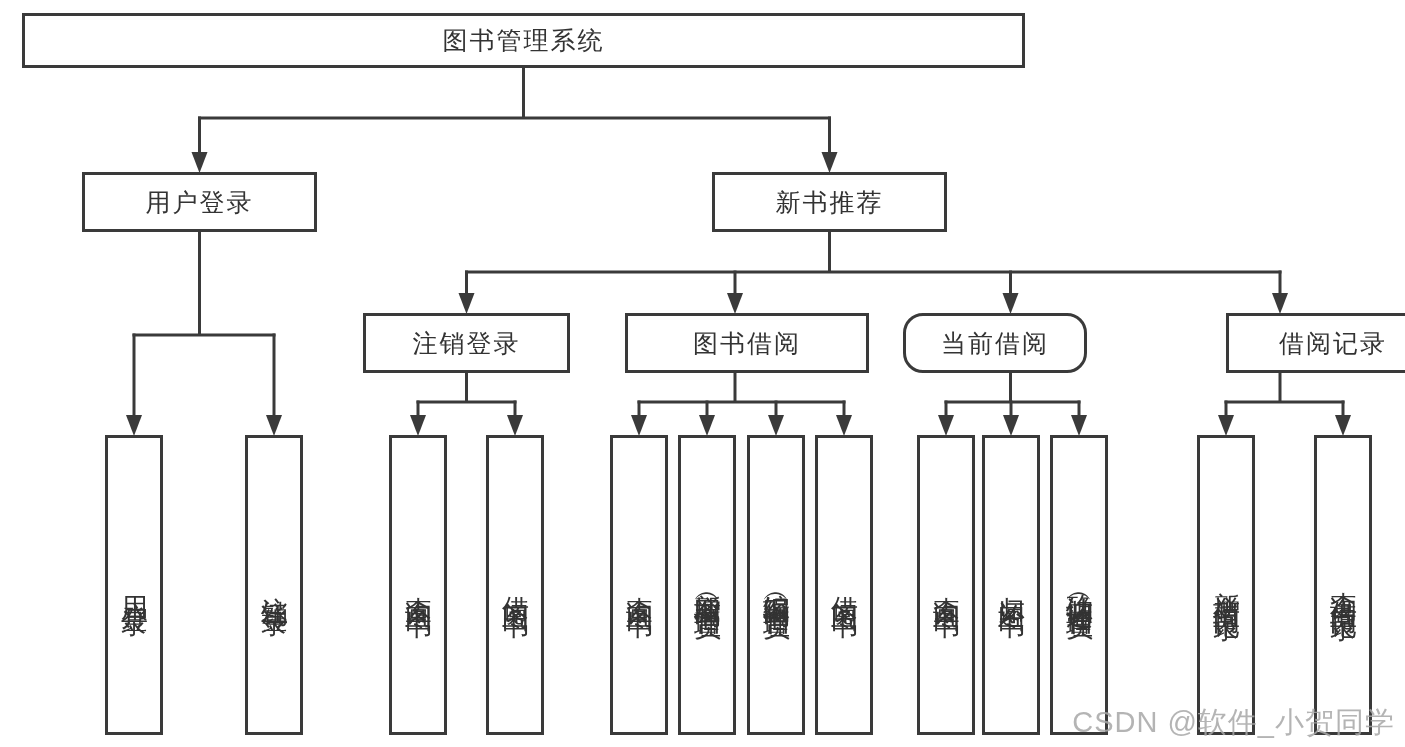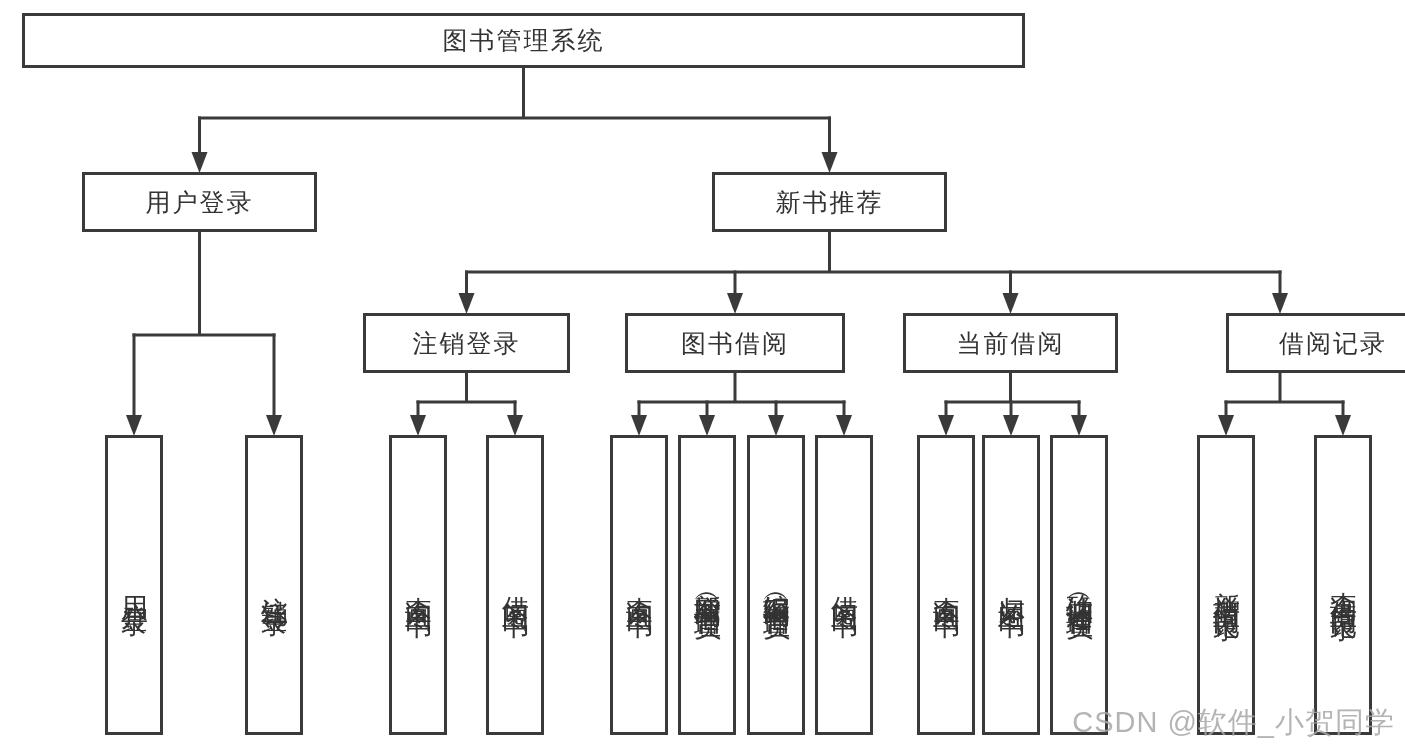--- a/index.html
+++ b/index.html
@@ -131,36 +131,36 @@
       </div>
       <div class="box" style="left: 363px; top: 313px; width: 207px; height: 60px;">
         <span class="label">注销登录</span>
       </div>
       <div class="box v" style="left: 389px; top: 435px; width: 58px; height: 300px;">
         <span class="label">查询图书</span>
       </div>
       <div class="box v" style="left: 486px; top: 435px; width: 58px; height: 300px;">
         <span class="label">借阅图书</span>
       </div>
-      <div class="box" style="left: 625px; top: 313px; width: 220px; height: 60px;">
+      <div class="box" style="left: 625px; top: 313px; width: 244px; height: 60px;">
         <span class="label">图书借阅</span>
       </div>
       <div class="box v" style="left: 610px; top: 435px; width: 58px; height: 300px;">
         <span class="label">查询图书</span>
       </div>
       <div class="box v" style="left: 678px; top: 435px; width: 58px; height: 300px;">
         <span class="label compact">新增图书（管理员）</span>
       </div>
       <div class="box v" style="left: 747px; top: 435px; width: 58px; height: 300px;">
         <span class="label compact">编辑图书（管理员）</span>
       </div>
       <div class="box v" style="left: 815px; top: 435px; width: 58px; height: 300px;">
         <span class="label">借阅图书</span>
       </div>
-      <div class="box" style="left: 903px; top: 313px; width: 215px; height: 60px;">
+      <div class="box" style="left: 903px; top: 313px; width: 184px; height: 60px; border-radius: 20px;">
         <span class="label">当前借阅</span>
       </div>
       <div class="box v" style="left: 917px; top: 435px; width: 58px; height: 300px;">
         <span class="label">查询图书</span>
       </div>
       <div class="box v" style="left: 982px; top: 435px; width: 58px; height: 300px;">
         <span class="label">归还图书</span>
       </div>
       <div class="box v" style="left: 1050px; top: 435px; width: 58px; height: 300px;">
         <span class="label compact">确认归还（管理员）</span>

